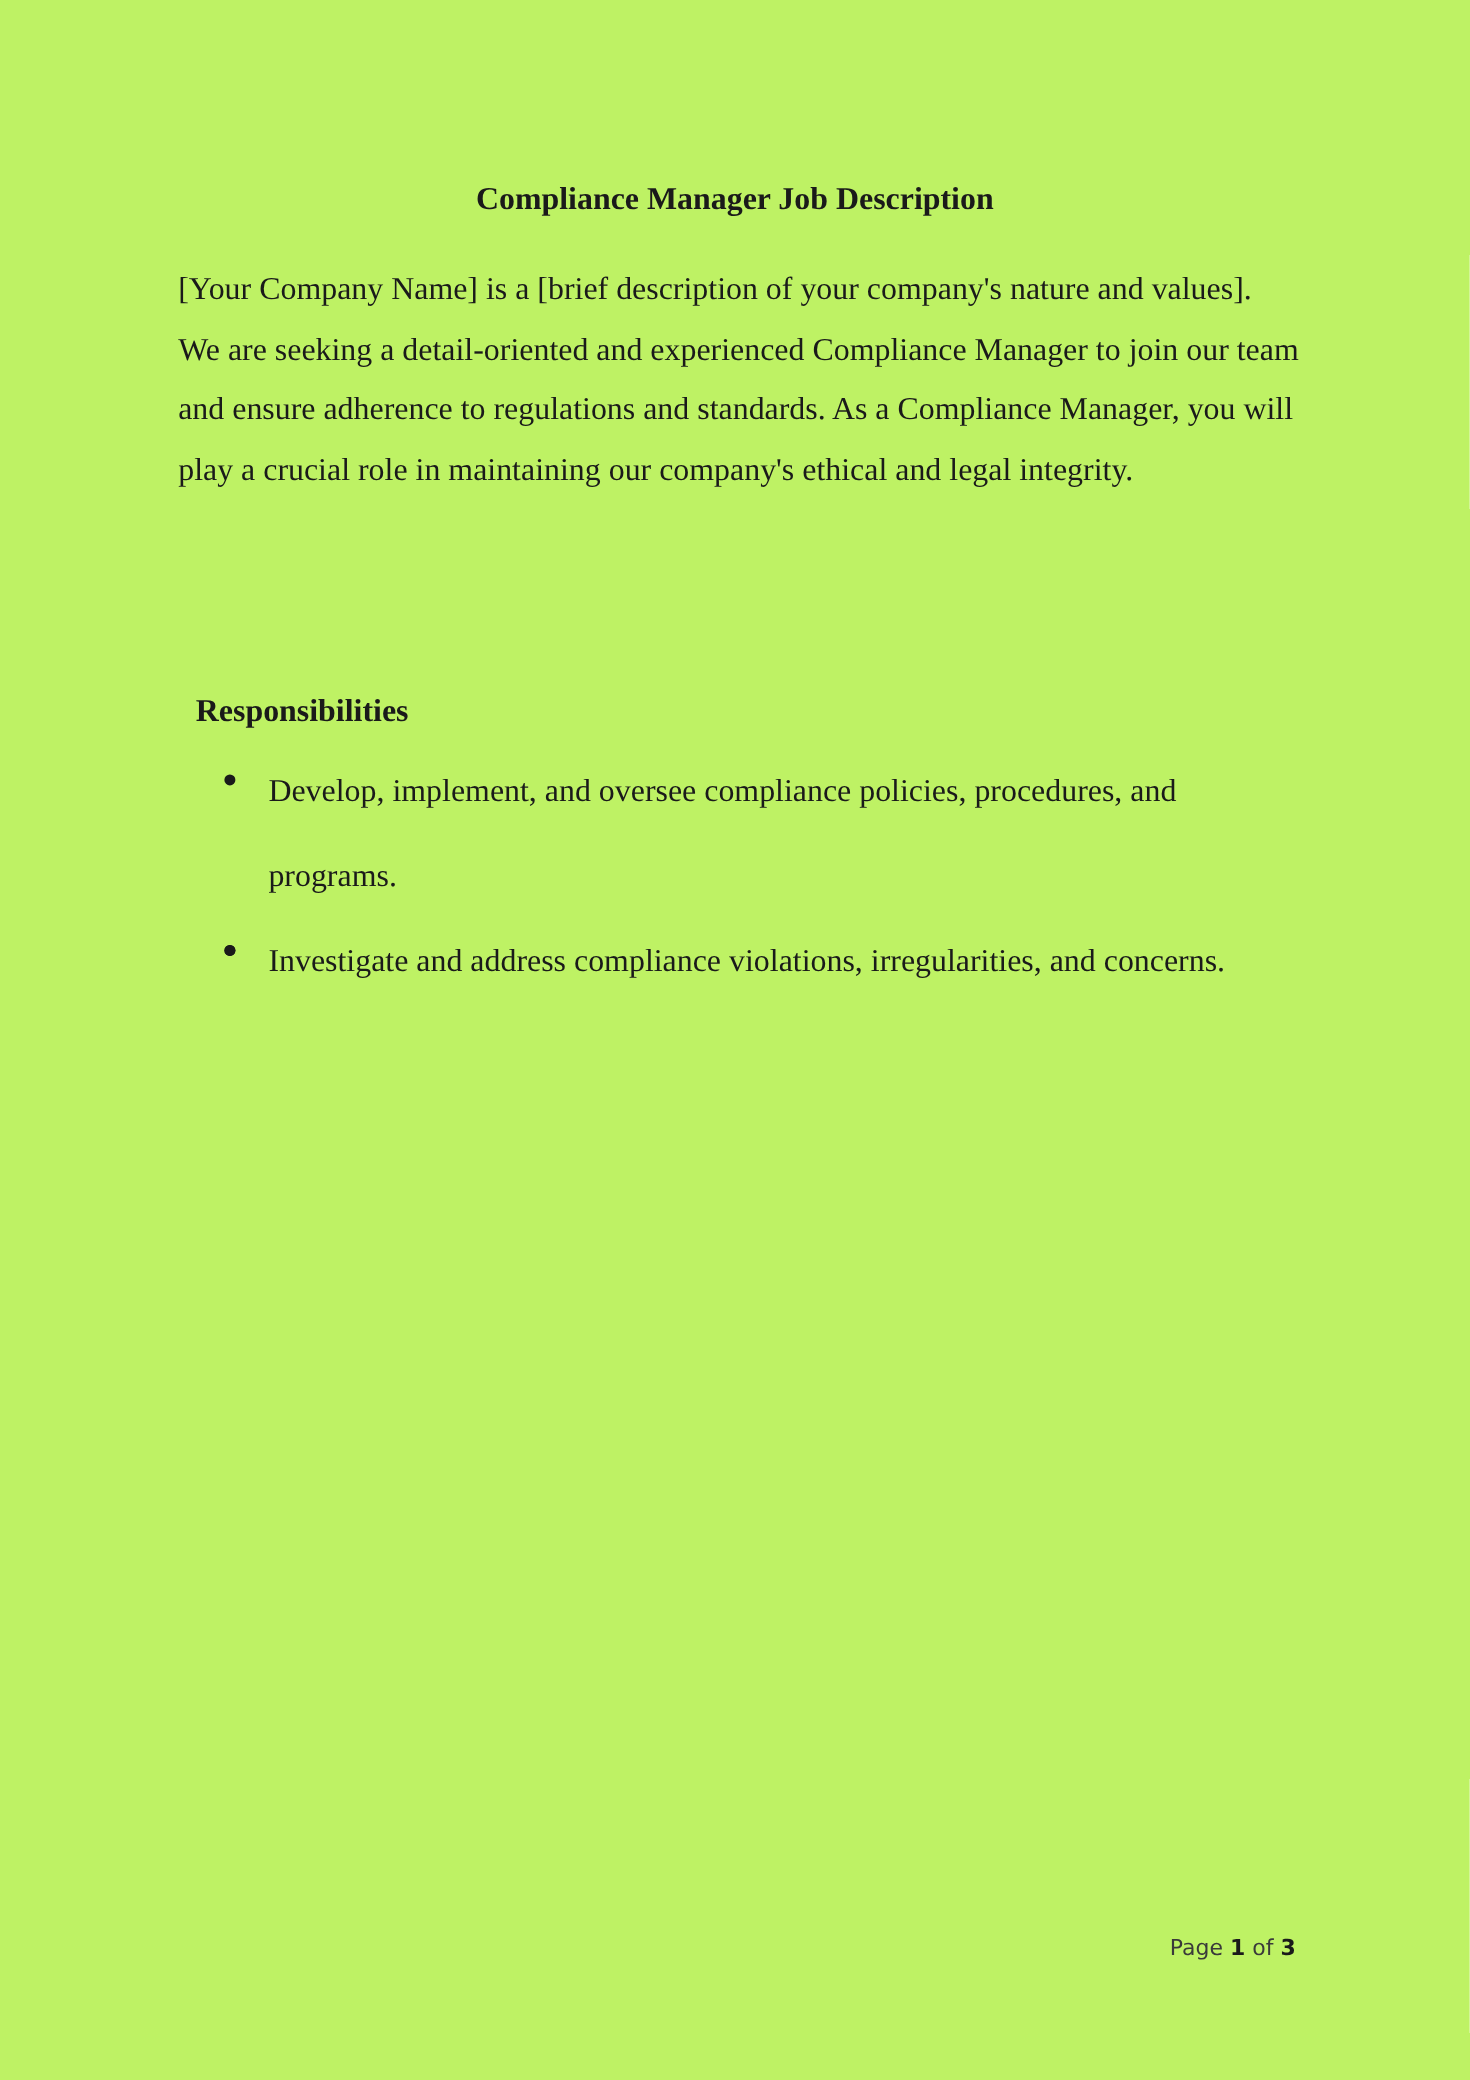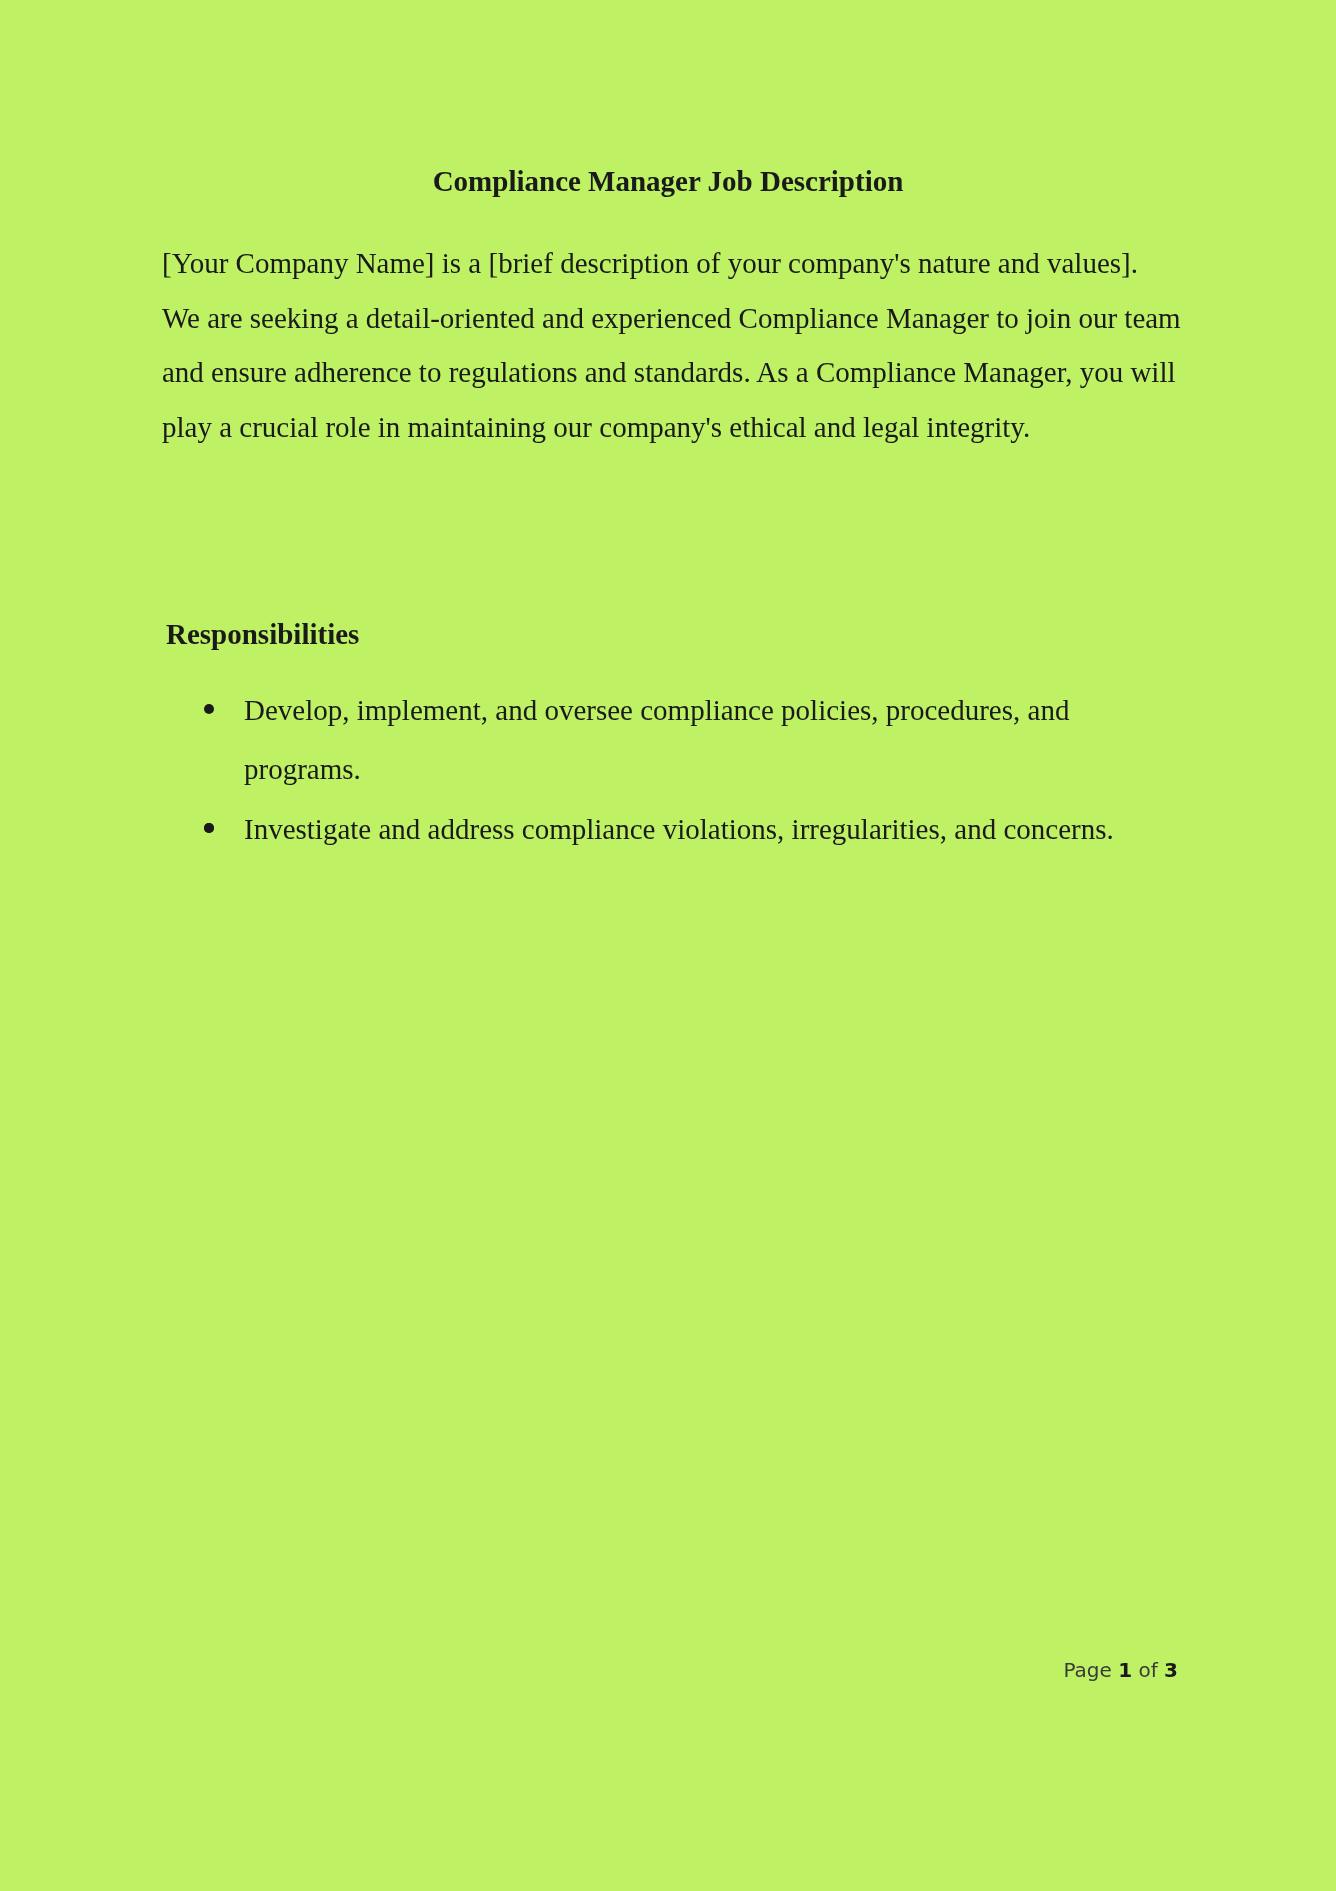--- a/index.html
+++ b/index.html
@@ -43,51 +43,51 @@
       line-height: 54.5px;
       margin: 0;
     }
     .section-heading {
       position: absolute;
       left: 162px;
       top: 611px;
       font-weight: bold;
       font-size: 29px;
       line-height: 38px;
-      margin: 4px;
+      margin: 16px;
     }
     .resp-list {
       position: absolute;
       left: 162px;
       top: 681px;
       width: 1030px;
       margin: 0;
       padding: 0;
       list-style: none;
     }
     .resp-item {
       position: relative;
       padding-left: 82px;
       font-size: 29px;
-      line-height: 59px;
+      line-height: 77px;
       margin: 0 0 1px 0;
     }
     .bullet {
       position: absolute;
       left: 42px;
       top: 23px;
       width: 10px;
       height: 10px;
       border-radius: 50%;
       background: #1a1a1a;
     }
     .footer {
       position: absolute;
       right: 158px;
-      top: 1658px;
+      top: 1758px;
       font-family: "DejaVu Sans", sans-serif;
       font-size: 20px;
       color: #3a3a3a;
     }
     .footer b {
       color: #1a1a1a;
     }
   </style>
 </head>
 <body>

